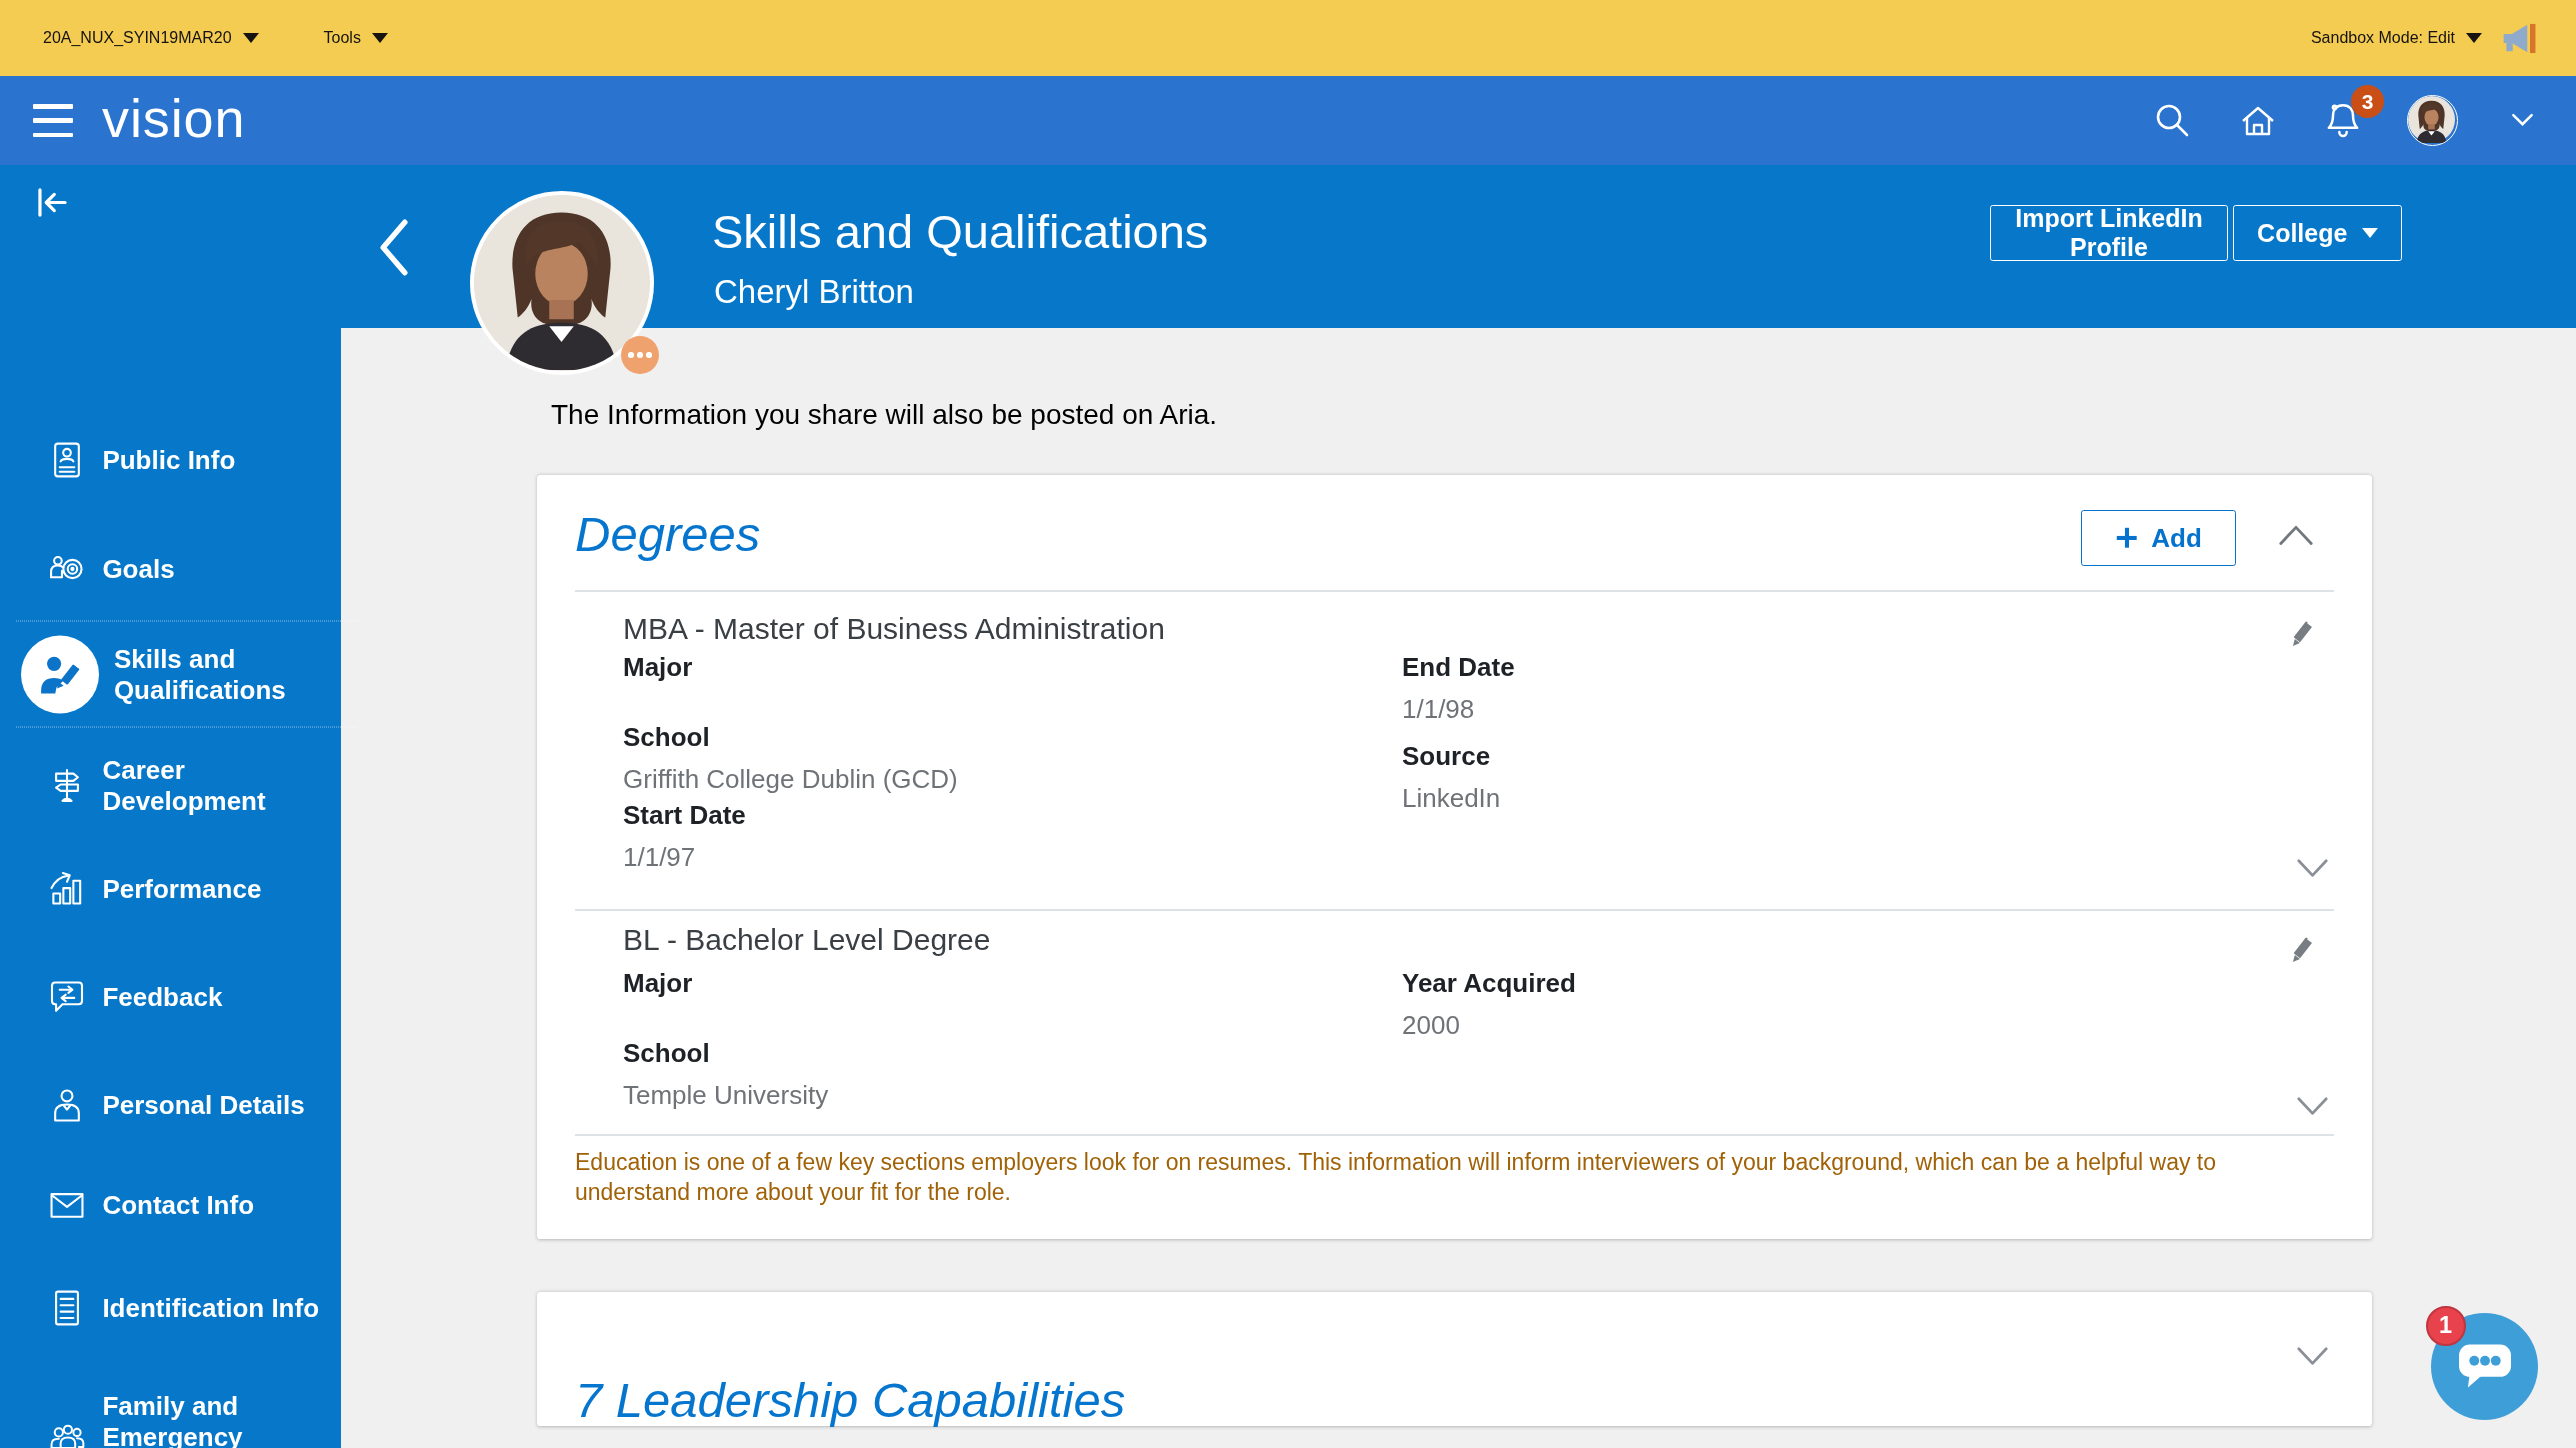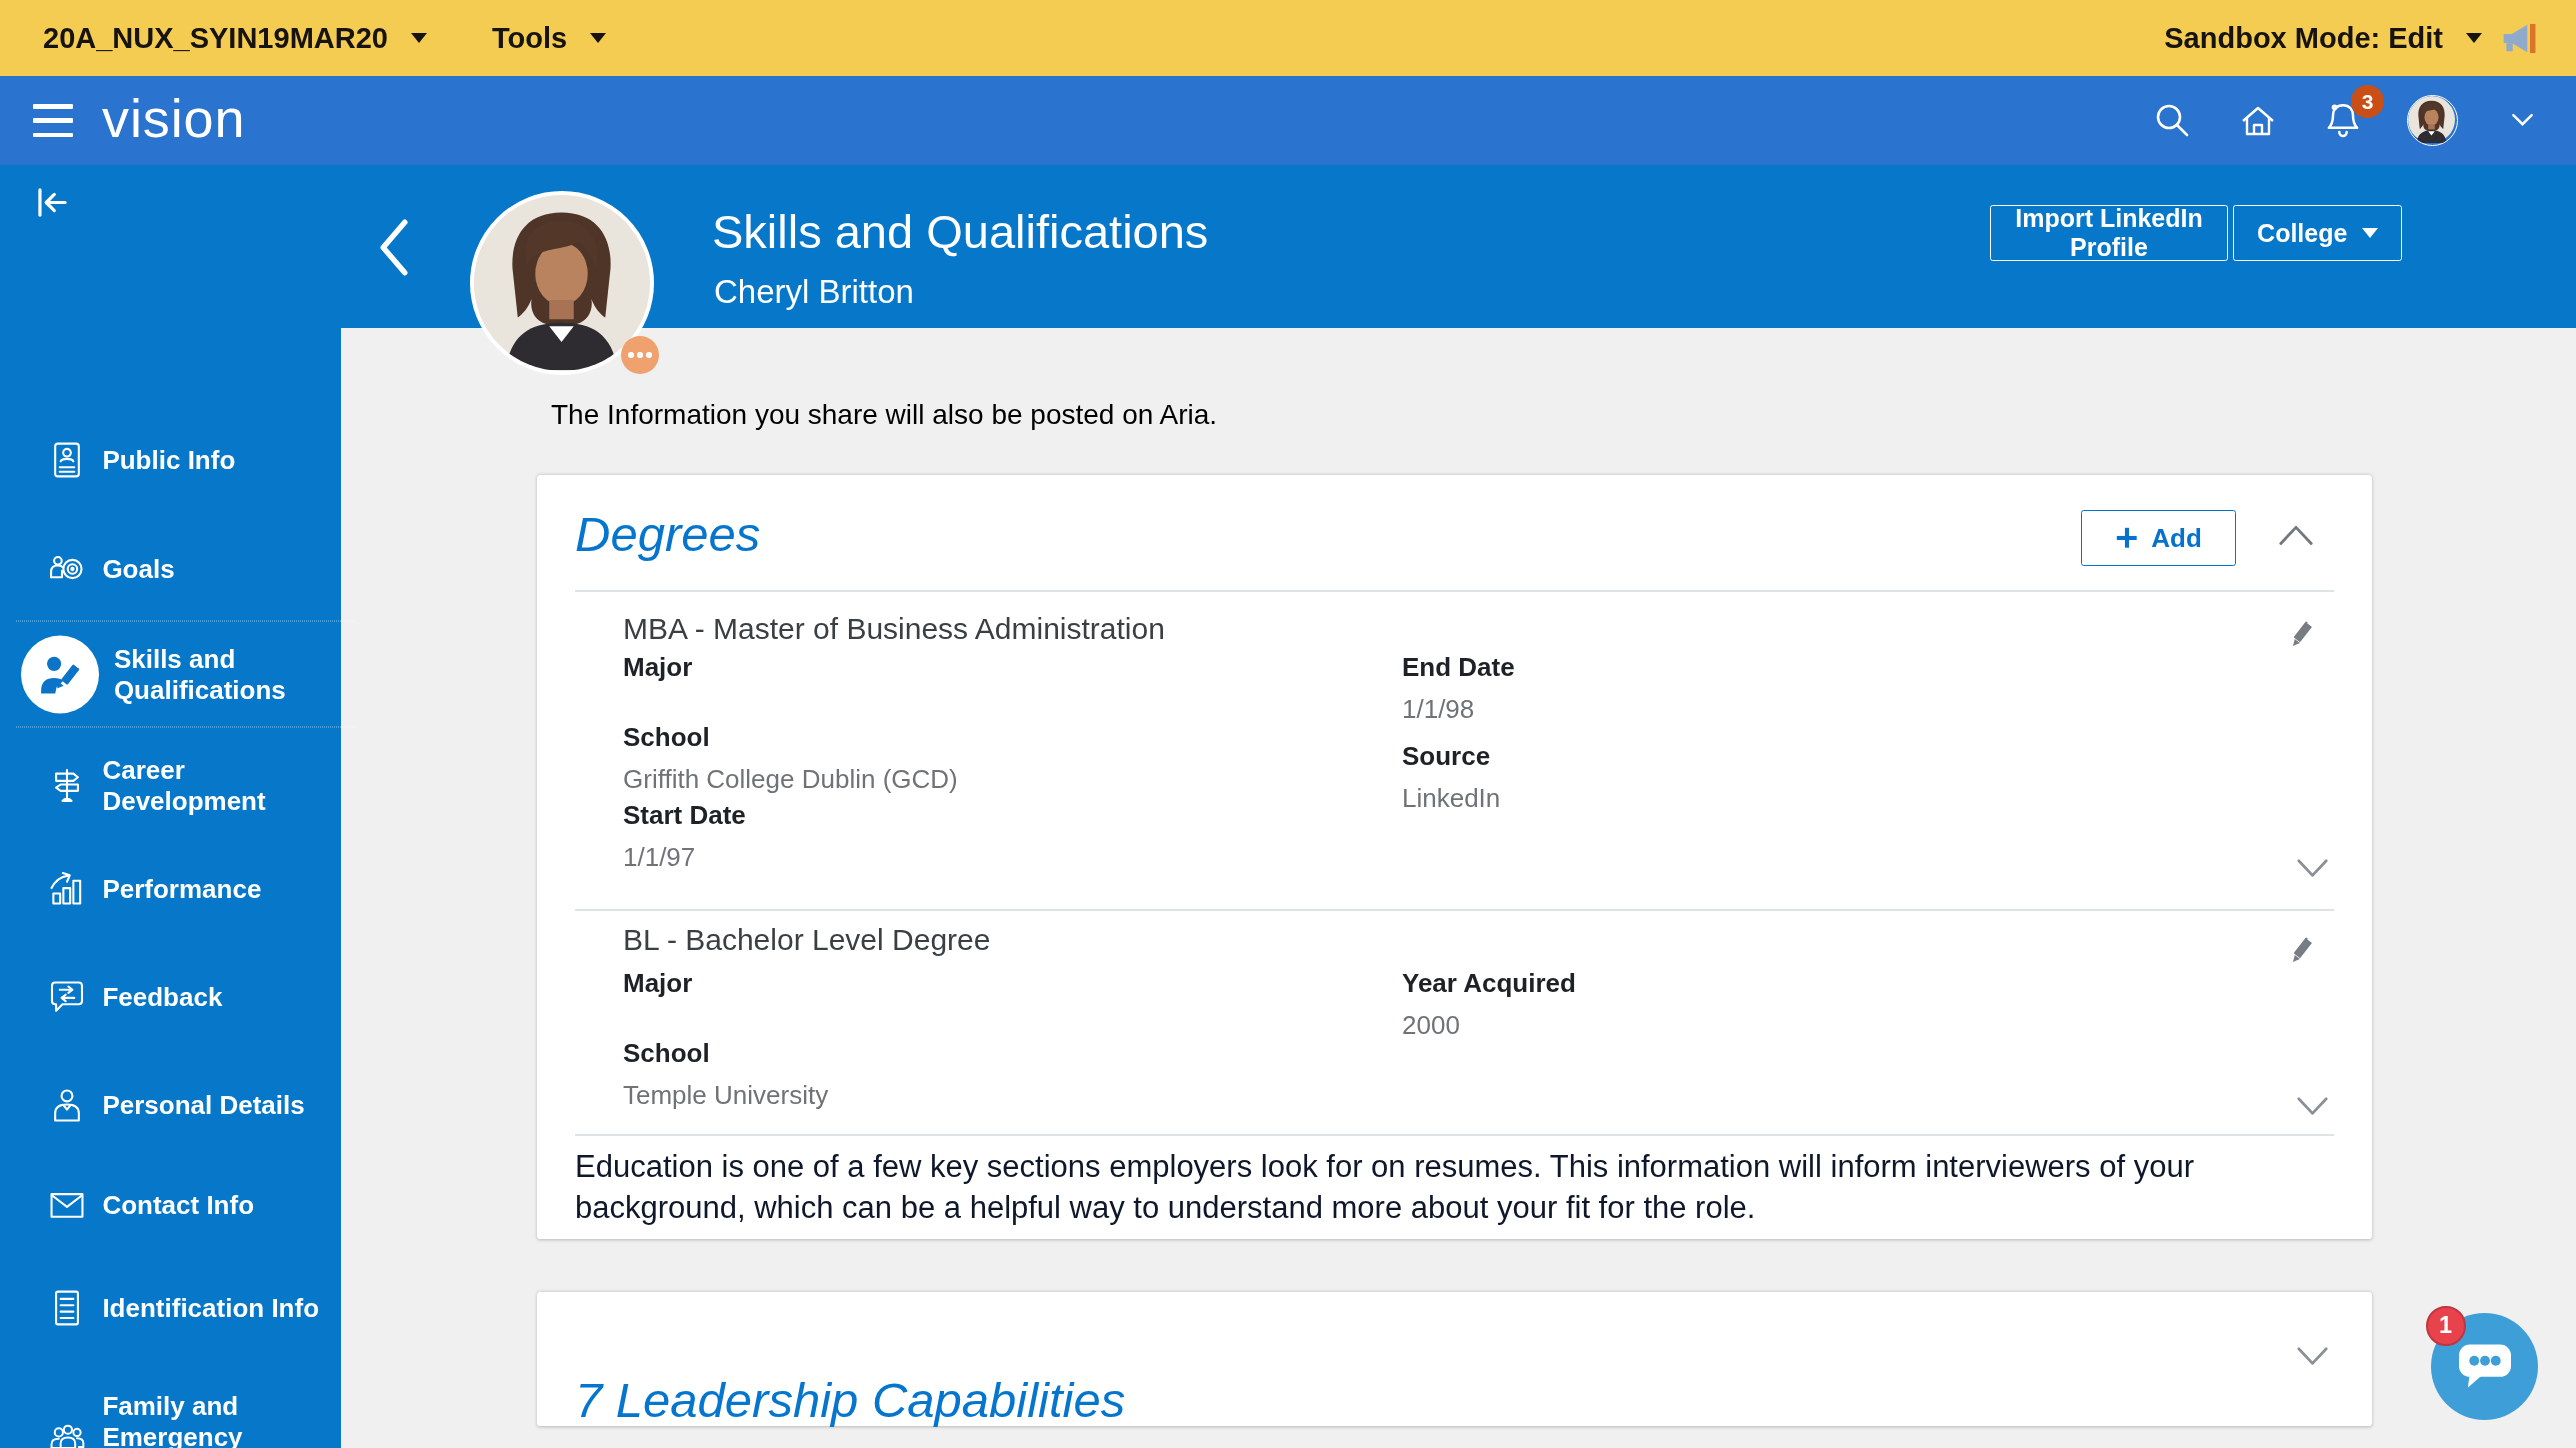--- a/index.html
+++ b/index.html
@@ -4,21 +4,21 @@
 <style>
   * { margin:0; padding:0; box-sizing:border-box; }
   html,body { width:2576px; height:1449px; }
   body { font-family:"Liberation Sans","DejaVu Sans",sans-serif; background:#F0F0F1; }
   .stage { position:relative; width:2576px; height:1449px; overflow:hidden; background:#F0F0F1; }
 
   
   .sandbox-bar { position:absolute; left:0; top:0; width:2576px; height:76px;
     background:#F4CC52; display:flex; align-items:center; color:#161311; }
   .sandbox-left { display:flex; align-items:center; gap:65px; padding-left:43px; }
-  .sb-item { display:flex; align-items:center; gap:23px; font-size:29px; font-weight:700; cursor:pointer; }
+  .sb-item { display:flex; align-items:center; gap:11px; font-size:16px; font-weight:400; cursor:pointer; }
   .caret-dn-dark { width:0; height:0; border-left:8.1px solid transparent; border-right:8.1px solid transparent; border-top:10px solid #161311; display:inline-block; }
   .sandbox-right { margin-left:auto; display:flex; align-items:center; gap:18px; padding-right:36px; }
 
   
   .global-header { position:absolute; left:0; top:76px; width:2576px; height:89px;
     background:#2A73CE; display:flex; align-items:center; }
   .hamburger { width:40px; height:33px; margin-left:33px; display:flex; flex-direction:column; justify-content:space-between; cursor:pointer; }
   .hamburger span { display:block; height:4.5px; background:#fff; border-radius:0.9px; }
   .logo { color:#ffffff; font-size:54px; font-weight:400; letter-spacing:0.9px; margin-left:29px; margin-top:-5.4px; cursor:pointer; }
   .gh-right { margin-left:auto; display:flex; align-items:center; gap:43px; padding-right:33px; }
@@ -72,21 +72,21 @@
   .chev { position:absolute; cursor:pointer; }
   .divider { position:absolute; left:38px; width:1759px; height:1.8px; background:#DDE2E6; }
 
   .deg-item-title { position:absolute; left:86px; font-size:30px; color:#3A3F44; }
   .pencil { position:absolute; left:1750px; width:33px; height:33px; cursor:pointer; }
   .field { position:absolute; }
   .f-label { font-size:26px; font-weight:600; color:#1E2226; }
   .f-value { font-size:26px; color:#6F7377; margin-top:11px; min-height:31px; }
   .col-l { left:86px; } .col-r { left:865px; }
 
-  .deg-footer { position:absolute; left:38px; top:672px; width:1759px; font-size:31px; color:#0f172a; line-height:1.32; }
+  .deg-footer { position:absolute; left:38px; top:672px; width:1759px; font-size:23px; color:#a16207; line-height:1.32; }
 
   .lead-title { position:absolute; left:38px; top:40px;margin-top:40px; }
 
   
   .chat-fab { position:absolute; left:2431px; top:1313px; width:107px; height:107px; border-radius:50%;
     background:#3E9FD8; cursor:pointer; display:flex; align-items:center; justify-content:center; z-index:5; }
   .chat-badge { position:absolute; left:-5.4px; top:-7.2px; width:40px; height:40px; border-radius:50%;
     background:#E8424D; border:2.7px solid #BF3540; color:#fff; font-size:23.5px; font-weight:700;
     display:flex; align-items:center; justify-content:center; }
 

